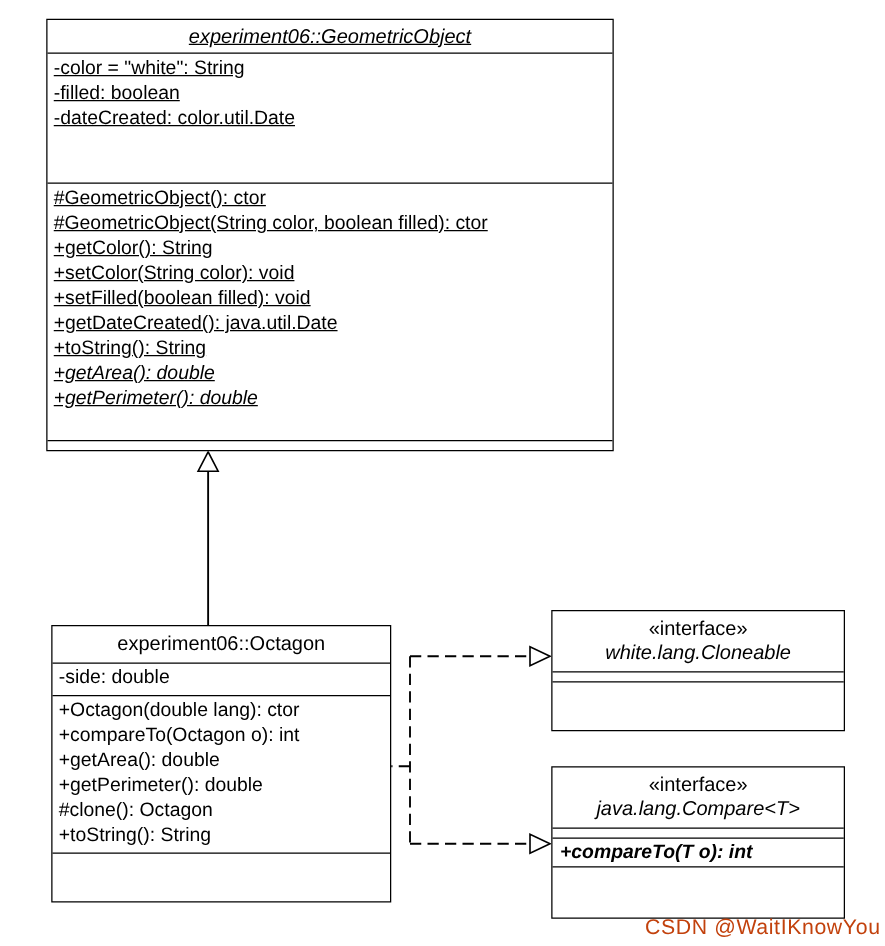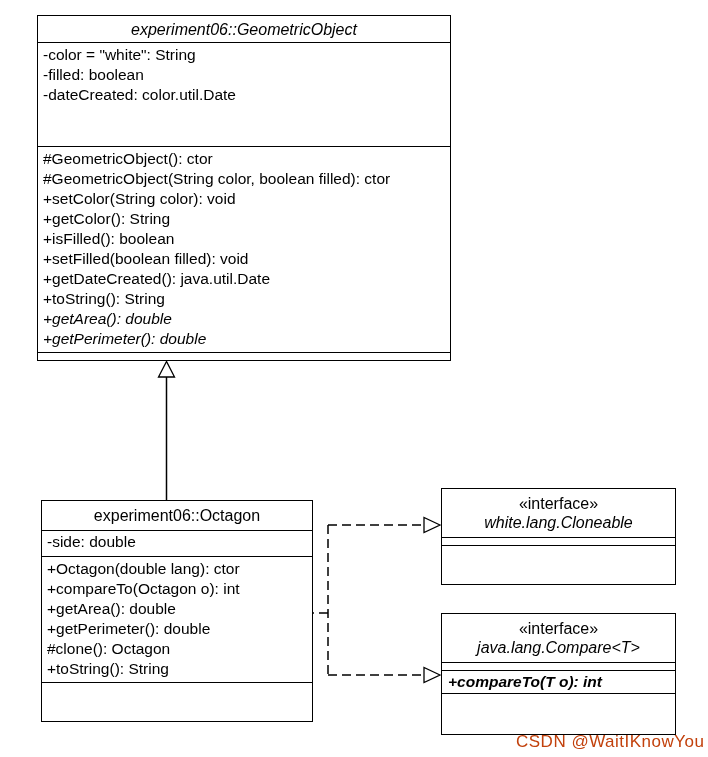--- a/index.html
+++ b/index.html
@@ -74,35 +74,34 @@
     <polygon points="166.5,361.5 158.5,377 174.5,377" fill="#ffffff" stroke="#000" stroke-width="1.3"></polygon>
 
     <line x1="277" y1="613" x2="328" y2="613" stroke="#000" stroke-width="1.5" stroke-dasharray="9 5"></line>
     <line x1="328" y1="525" x2="328" y2="675" stroke="#000" stroke-width="1.5" stroke-dasharray="9 5"></line>
     <line x1="328" y1="525" x2="424" y2="525" stroke="#000" stroke-width="1.5" stroke-dasharray="9 5"></line>
     <line x1="328" y1="675" x2="424" y2="675" stroke="#000" stroke-width="1.5" stroke-dasharray="9 5"></line>
     <polygon points="440,525 424,517.5 424,532.5" fill="#ffffff" stroke="#000" stroke-width="1.3"></polygon>
     <polygon points="440,675 424,667.5 424,682.5" fill="#ffffff" stroke="#000" stroke-width="1.3"></polygon>
   </svg>
 
-  <div class="uml-box" style="left:37px; top:15px; width:414px; height:346px;">
+  <div class="uml-box" style="left:37px; top:15px; width:454px; height:346px;text-decoration:underline;">
     <div class="comp title-comp" style="height:26px;">
       <span class="italic">experiment06::GeometricObject</span>
     </div>
     <div class="comp attrs-comp" style="height:65px;">
       <div class="member">-color = "white": String</div>
       <div class="member">-filled: boolean</div>
       <div class="member">-dateCreated: color.util.Date</div>
     </div>
     <div class="comp methods-comp" style="height:206px;margin-top:39px;">
       <div class="member">#GeometricObject(): ctor</div>
       <div class="member">#GeometricObject(String color, boolean filled): ctor</div>
+      <div class="member">+getColor(): String</div>
       <div class="member">+setColor(String color): void</div>
-      <div class="member">+getColor(): String</div>
-      <div class="member">+isFilled(): boolean</div>
       <div class="member">+setFilled(boolean filled): void</div>
       <div class="member">+getDateCreated(): java.util.Date</div>
       <div class="member">+toString(): String</div>
       <div class="member italic">+getArea(): double</div>
       <div class="member italic">+getPerimeter(): double</div>
     </div>
     <div class="comp grow"></div>
   </div>
 
   <div class="uml-box" style="left:41px; top:500px; width:272px; height:222px;">

